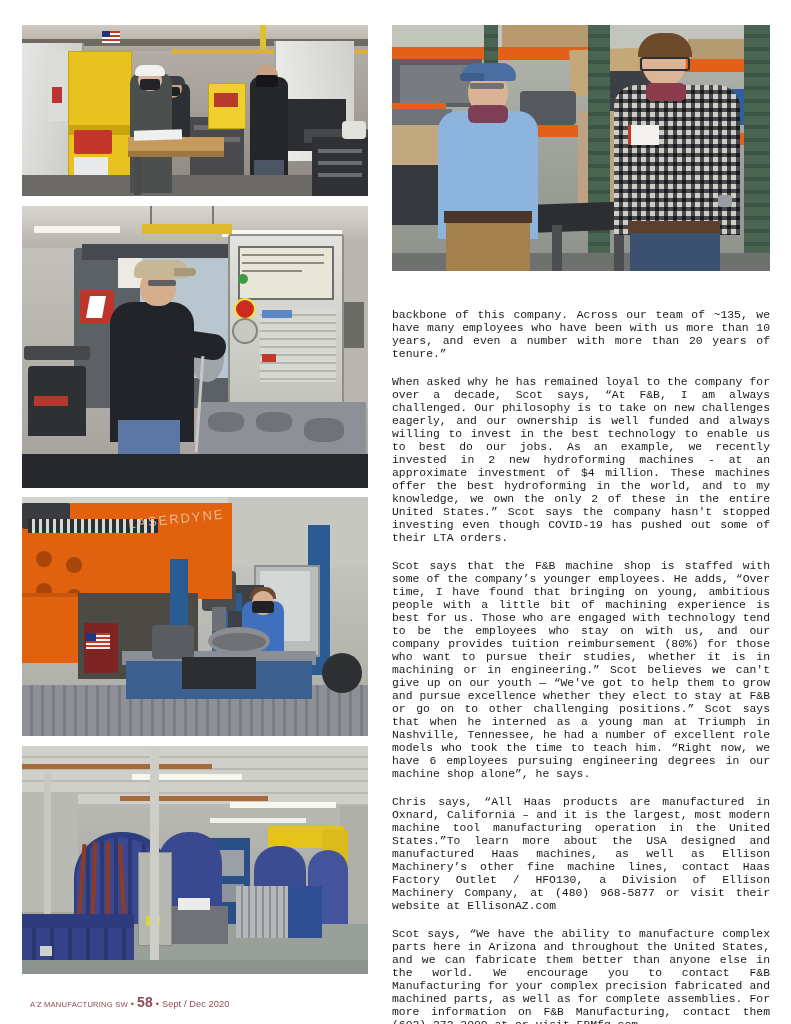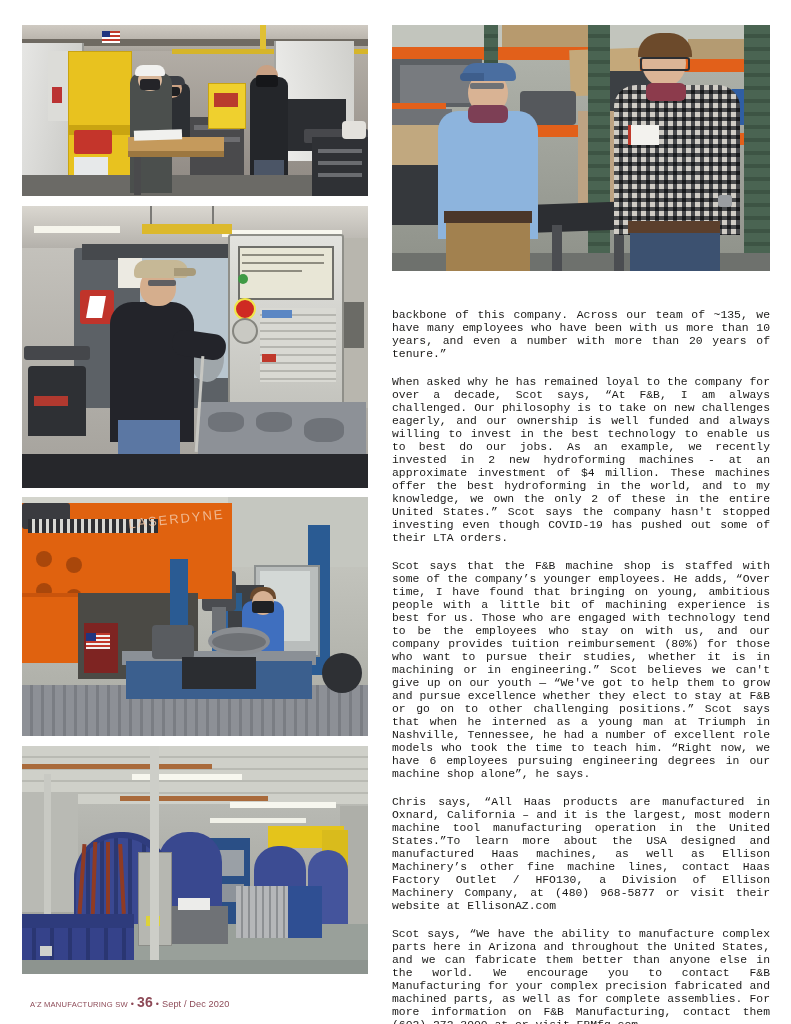--- a/index.html
+++ b/index.html
@@ -585,18 +585,18 @@
     <p>backbone of this company. Across our team of ~135, we have many employees who have been with us more than 10 years, and even a number with more than 20 years of tenure.”</p>
     <p>When asked why he has remained loyal to the company for over a decade, Scot says, “At F&amp;B, I am always challenged. Our philosophy is to take on new challenges eagerly, and our ownership is well funded and always willing to invest in the best technology to enable us to best do our jobs. As an example, we recently invested in 2 new hydroforming machines - at an approximate investment of $4 million. These machines offer the best hydroforming in the world, and to my knowledge, we own the only 2 of these in the entire United States.” Scot says the company hasn't stopped investing even though COVID-19 has pushed out some of their LTA orders.</p>
     <p>Scot says that the F&amp;B machine shop is staffed with some of the company’s younger employees. He adds, “Over time, I have found that bringing on young, ambitious people with a little bit of machining experience is best for us. Those who are engaged with technology tend to be the employees who stay on with us, and our company provides tuition reimbursement (80%) for those who want to pursue their studies, whether it is in machining or in engineering.” Scot believes we can't give up on our youth — “We've got to help them to grow and pursue excellence whether they elect to stay at F&amp;B or go on to other challenging positions.” Scot says that when he interned as a young man at Triumph in Nashville, Tennessee, he had a number of excellent role models who took the time to teach him.  “Right now, we have 6 employees pursuing engineering degrees in our machine shop alone”, he says.</p>
     <p>Chris says, “All Haas products are manufactured in Oxnard, California – and it is the largest, most modern machine tool manufacturing operation in the United States.”To learn more about the USA designed and manufactured Haas machines, as well as Ellison Machinery’s other fine machine lines, contact Haas Factory Outlet / HFO130, a Division of Ellison Machinery Company, at (480) 968-5877 or visit their website at EllisonAZ.com</p>
     <p>Scot says, “We have the ability to manufacture complex parts here in Arizona and throughout the United States, and we can fabricate them better than anyone else in the world. We encourage you to contact F&amp;B Manufacturing for your complex precision fabricated and machined parts, as well as for complete assemblies. For more information on F&amp;B Manufacturing, contact them (602) 272-3900 at or visit FBMfg.com</p>
   </div>
 
   <div class="footer">
     <span class="brand">A'Z MANUFACTURING SW</span>
     <span class="dot">•</span>
-    <span class="pageno">36</span>
+    <span class="pageno">58</span>
     <span class="dot">•</span>
     <span class="issue">Sept / Dec  2020</span>
   </div>
 
 </div>
 
 </body></html>

